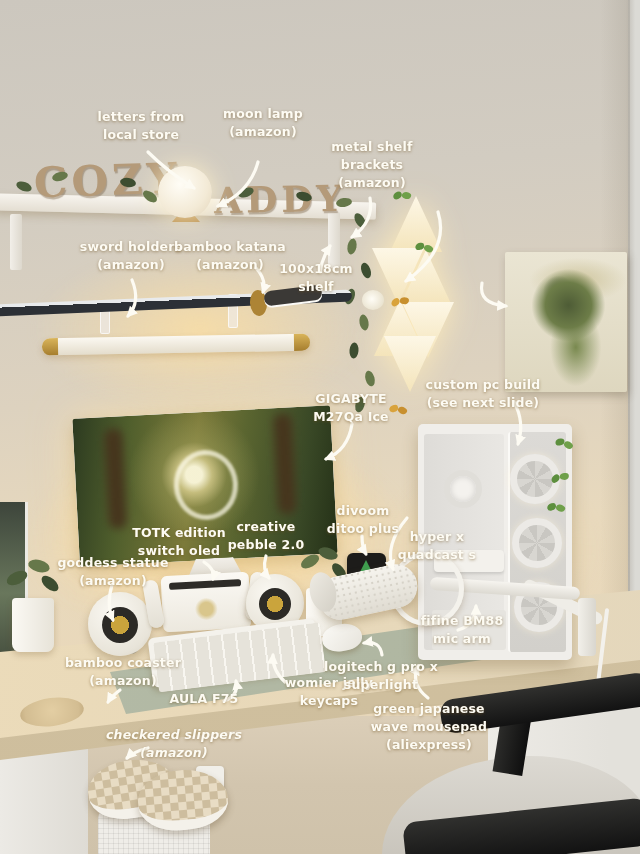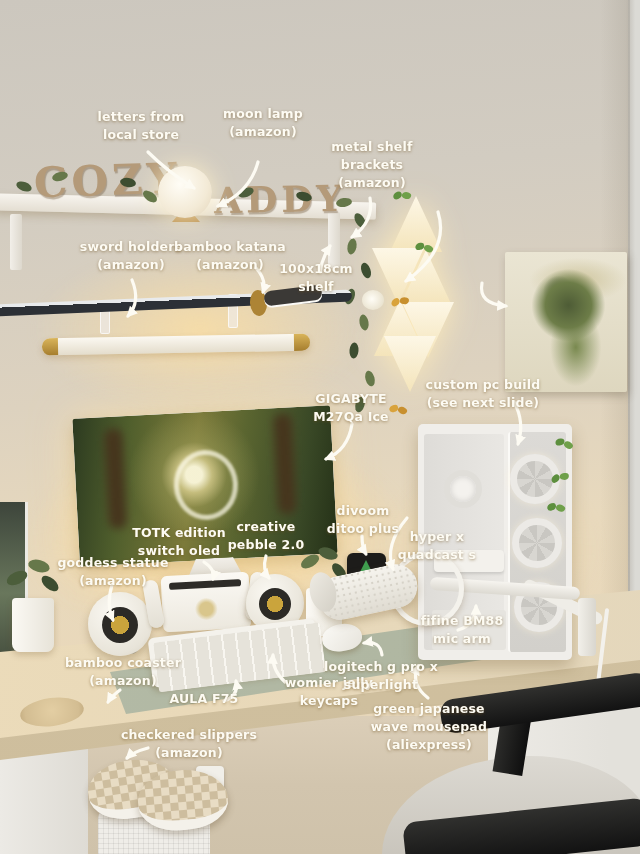--- a/index.html
+++ b/index.html
@@ -413,16 +413,16 @@
   <div class="ann" style="left:204px;top:690px;">AULA F75</div>
   <div class="ann" style="left:281px;top:674px;margin-left:48px;">womier jelly
 keycaps</div>
   <div class="ann" style="left:381px;top:658px;">logitech g pro x
 superlight</div>
   <div class="ann" style="left:438px;top:612px;margin-left:24px;">fifine BM88
 mic arm</div>
   <div class="ann" style="left:429px;top:700px;">green japanese
 wave mousepad
 (aliexpress)</div>
-  <div class="ann" style="left:189px;top:726px;">checkered slippers
+  <div class="ann" style="left:174px;top:726px;font-style:italic;">checkered slippers
 (amazon)</div>
 
 </div>
 
 </body></html>

